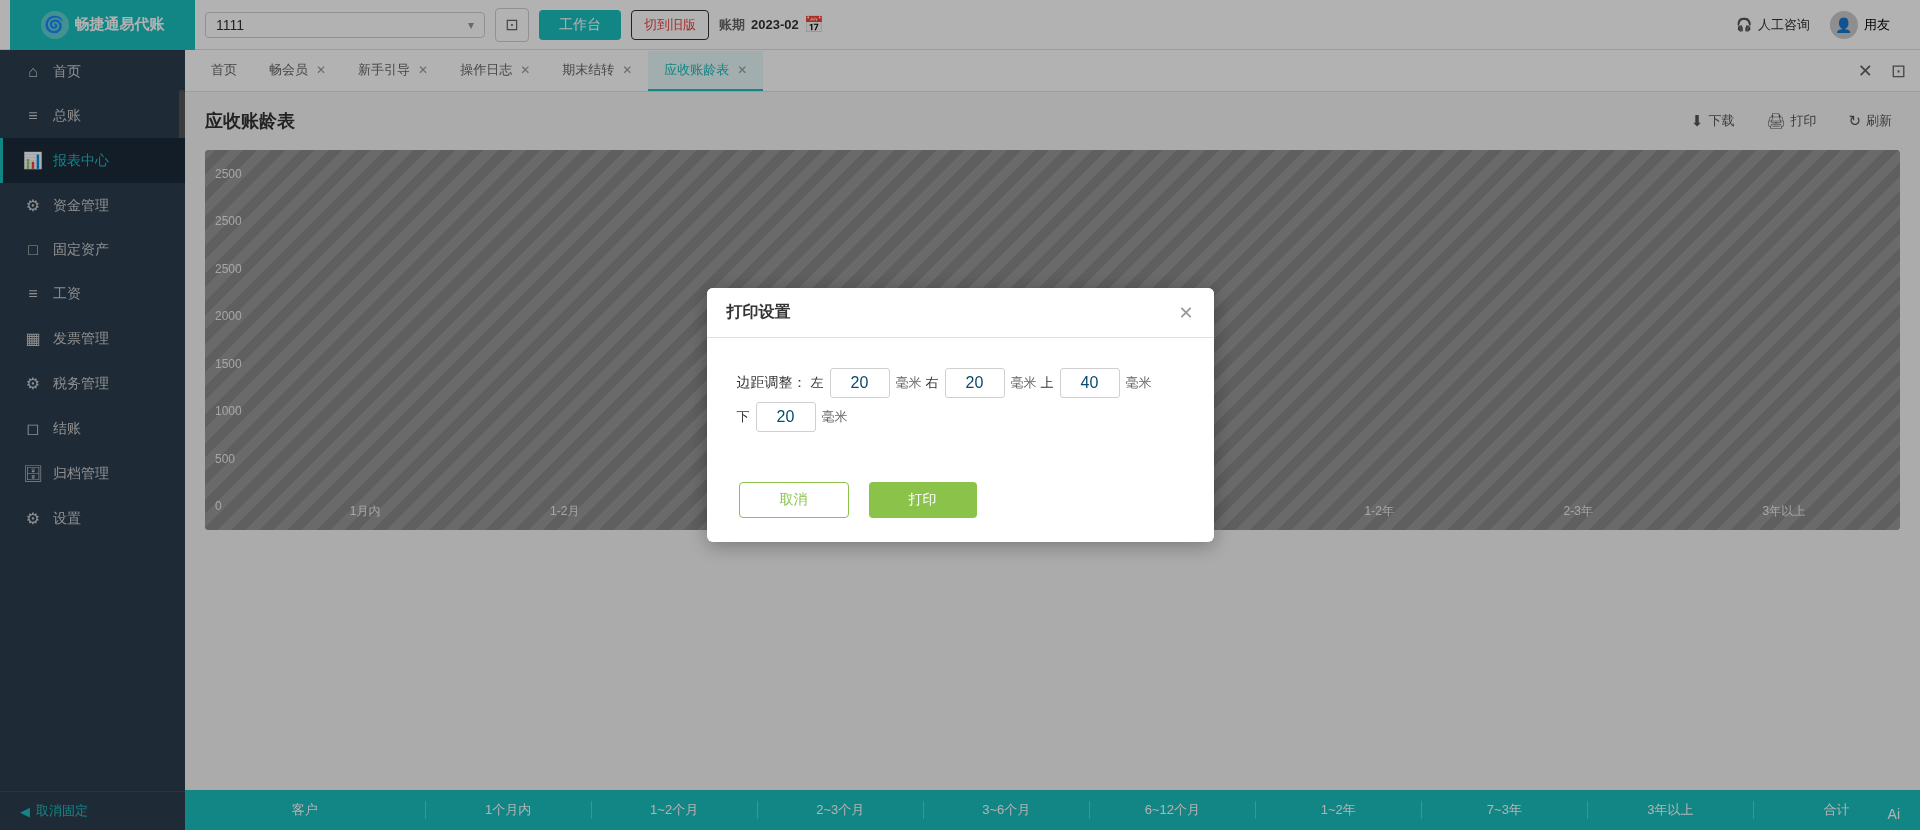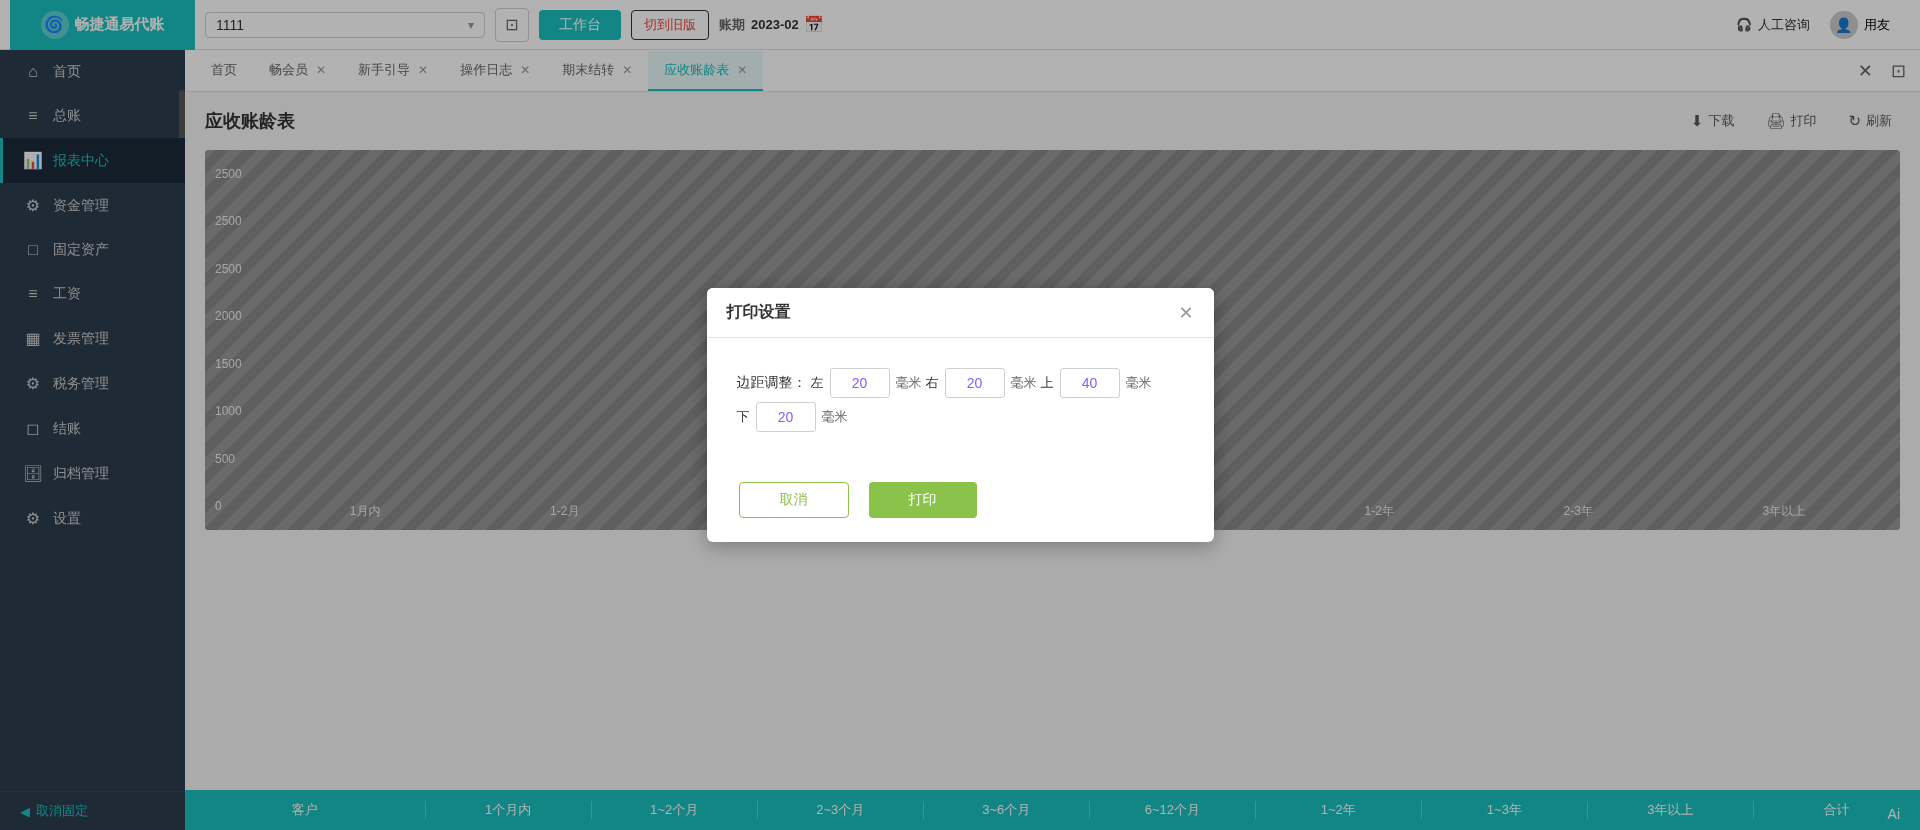--- a/index.html
+++ b/index.html
@@ -367,22 +367,22 @@
     .margin-direction {
       font-size: 13px;
       color: #333;
     }
     .margin-input {
       width: 60px;
       height: 30px;
       border: 1px solid #d0d0d0;
       border-radius: 3px;
       text-align: center;
-      font-size: 14px;
-      color: #8b5cf6;
+      font-size: 16px;
+      color: #0c4a6e;
       padding: 0 16px;
     }
     .margin-unit {
       font-size: 13px;
       color: #666;
       white-space: nowrap;
     }
     .modal-footer {
       display: flex;
       justify-content: flex-start;
@@ -600,21 +600,21 @@
       </div>
 
       <div class="bottom-table-bar">
         <div class="table-header-cell">客户</div>
         <div class="table-header-cell">1个月内</div>
         <div class="table-header-cell">1~2个月</div>
         <div class="table-header-cell">2~3个月</div>
         <div class="table-header-cell">3~6个月</div>
         <div class="table-header-cell">6~12个月</div>
         <div class="table-header-cell">1~2年</div>
-        <div class="table-header-cell">1~3年</div>
+        <div class="table-header-cell">7~3年</div>
         <div class="table-header-cell">3年以上</div>
         <div class="table-header-cell">合计</div>
       </div>
     </div>
   </div>
 </div>
 
 <div class="overlay">
   <div class="modal">
     <div class="modal-header">

